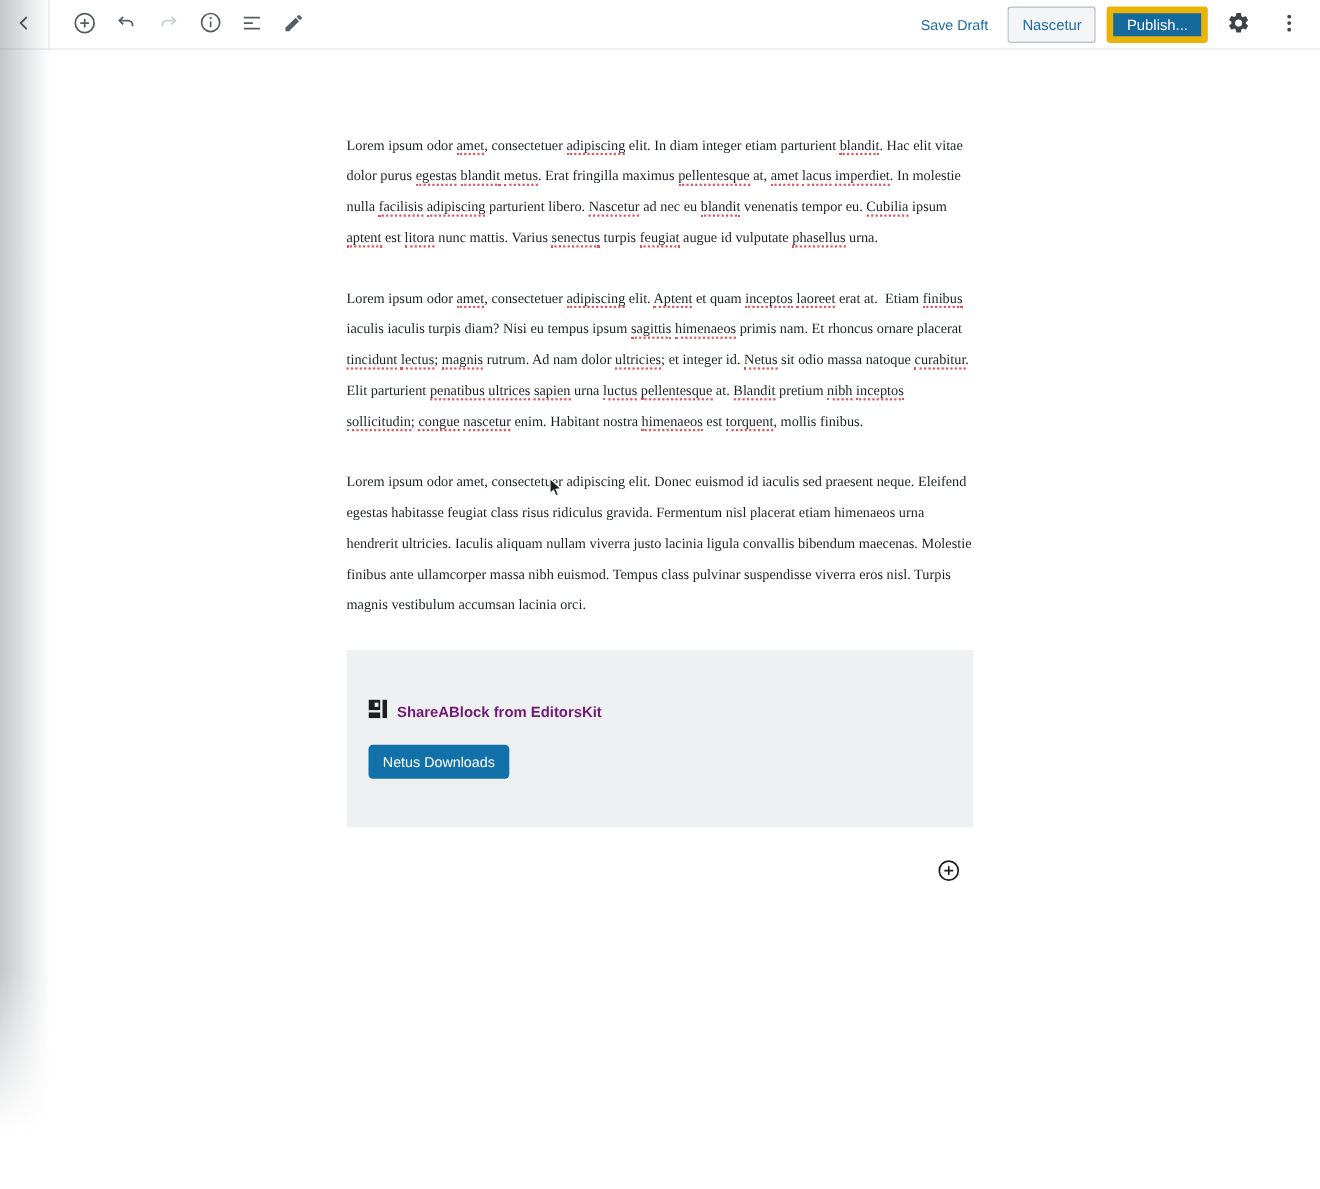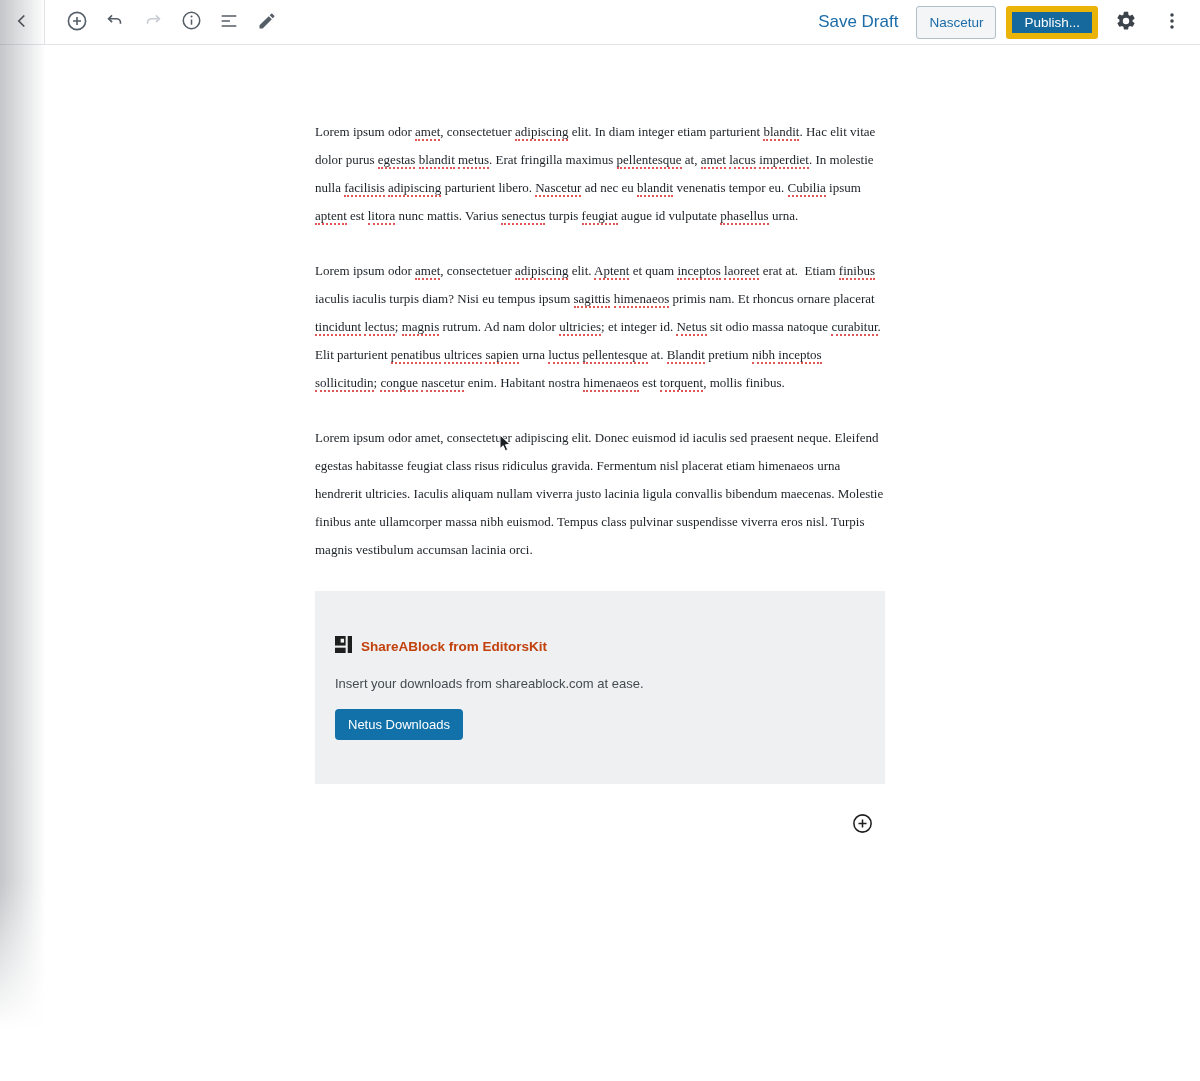--- a/index.html
+++ b/index.html
@@ -15,36 +15,36 @@
   .back-btn { width:45px; height:45px; border:none; background:transparent;
               border-right:1px solid var(--border_gray);
               display:flex; align-items:center; justify-content:center; cursor:pointer; }
   .tb-icons { display:flex; align-items:center; margin-left:14px; gap:2px; }
   .icon-btn { width:36px; height:36px; border:none; background:transparent;
               display:flex; align-items:center; justify-content:center;
               color:var(--toolbar_icon); cursor:pointer; }
   .icon-btn.disabled { color:#c9ced3; }
   .tb-right { display:flex; align-items:center; gap:10px; padding-right:10px; }
   .link-btn { border:none; background:transparent; color:var(--link_blue);
-              font-size:17px; cursor:pointer; padding:6px 8px;text-align:center; }
+              font-size:13px; cursor:pointer; padding:6px 8px;text-align:center; }
   .btn { font-size:13.5px; height:33px; padding:0 12px; border-radius:3px; cursor:pointer; }
   .btn-secondary { background:#f3f5f6; border:1px solid #b0bec8; color:var(--link_blue); }
   .btn-primary { background:var(--publish_bg); border:6px solid #eab308; color:#fff; }
   .tb-right .icon-btn { color:#3c434a; }
 
   
   .canvas { width:570px; margin:0 auto; padding-top:73px; }
   .canvas p.body-text { font-family:"Liberation Serif", serif; font-size:13px;
               line-height:28px; color:#1c2126; margin:0 0 27px; }
   .misspell { border-bottom:2px dotted var(--misspell_red); }
 
   
   .sab { background:var(--block_bg); padding:45px 20px 44px; margin-bottom:0; }
   .sab-title-row { display:flex; align-items:center; gap:9px; margin-bottom:19px; }
-  .sab-title { font-size:13.5px; font-weight:bold; color:#c2410c; }
+  .sab-title { font-size:13.5px; font-weight:bold; color:#701a75; }
   .sab-desc { font-size:13px; color:#444b52; margin:0 0 18px; }
   .sab-btn { background:var(--view_downloads_bg); color:#fff; border:none;
              border-radius:4px; font-size:13px; padding:8px 13px; cursor:pointer; }
 
   .appender-row { display:flex; justify-content:flex-end; padding-right:11px; margin-top:29px; }
   .appender-btn { width:24px; height:24px; border:none; background:transparent;
                   color:#1e1e1e; cursor:pointer; display:flex; align-items:center;
                   justify-content:center; }
 
   
@@ -155,21 +155,20 @@
         <span>
           <svg width="17" height="17" viewBox="0 0 16 16">
               <rect x="0" y="0" width="10" height="9" fill="#1e1e1e"></rect>
               <rect x="5.3" y="2.6" width="3.2" height="3.6" fill="#eef0f1"></rect>
               <rect x="0" y="11" width="10" height="5" fill="#1e1e1e"></rect>
               <rect x="12" y="0" width="4" height="16" fill="#1e1e1e"></rect>
             </svg>
         </span>
         <span class="sab-title">ShareABlock from EditorsKit</span>
       </div>
-      <p class="sab-desc">Insert your downloads from shareablock.com at ease.</p>
       <button class="sab-btn">Netus Downloads</button>
     </div>
 
     <div class="appender-row">
       <button class="appender-btn">
         <span>
           <svg width="23" height="23" viewBox="0 0 24 24" fill="none" stroke="currentColor" stroke-width="1.6">
               <circle cx="12" cy="12" r="9"></circle>
               <path d="M12 7.8v8.4M7.8 12h8.4"></path>
             </svg>

